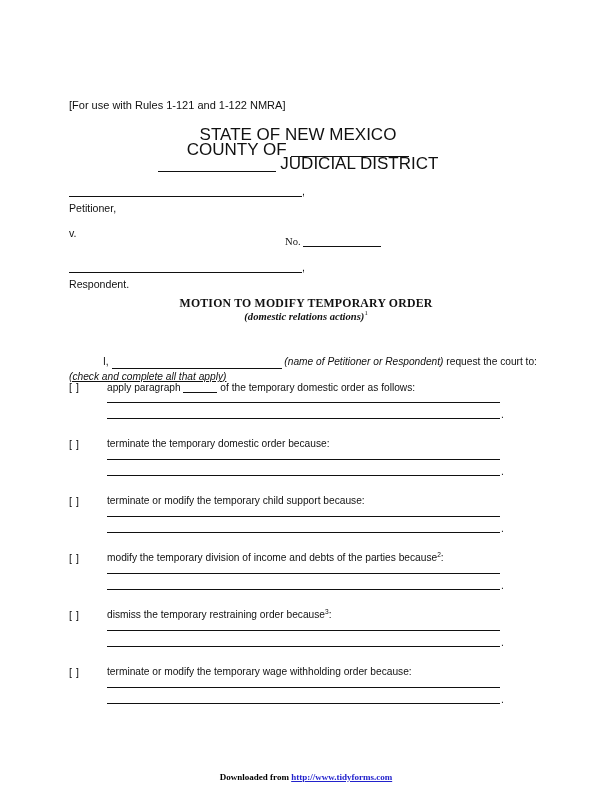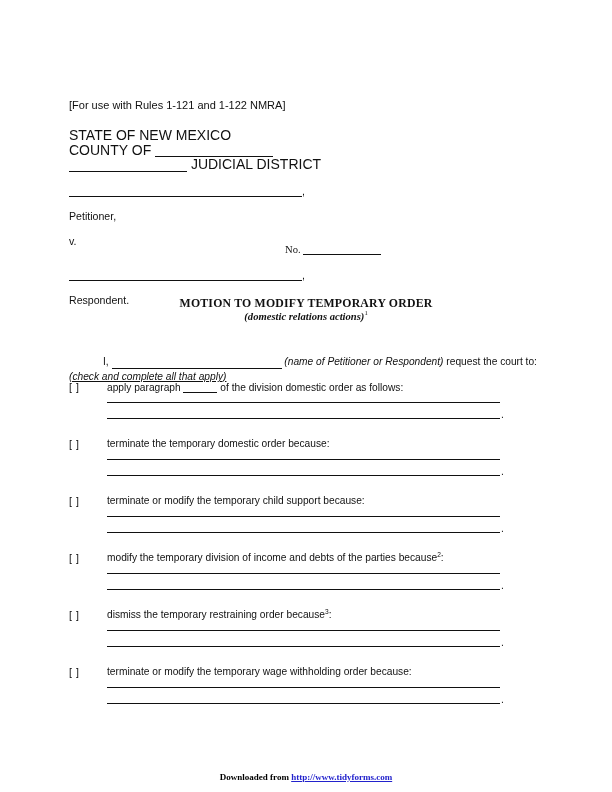--- a/index.html
+++ b/index.html
@@ -43,25 +43,26 @@
     position: absolute;
     left: 69px;
     top: 99px;
     font-size: 11px;
     white-space: nowrap;
   }
 
   
   .caption {
     position: absolute;
-    left: 69px;
+    left: 63px;
     top: 128px;
     width: 470px;
-    font-size: 14px;
+    font-size: 17px;
     line-height: 14.6px;
+    text-align: center;
   }
   .caption .state-line,
   .caption .county-line,
   .caption .district-line {
     white-space: nowrap;
   }
   .fill {
     display: inline-block;
     border-bottom: 1px solid #111111;
     vertical-align: bottom;
@@ -82,21 +83,21 @@
     border-bottom: 1px solid #111111;
     height: 0px;
     display: inline-block;
     vertical-align: bottom;
   }
   .party-rule-row {
     white-space: nowrap;
     height: 15px;
   }
   .party-label {
-    margin-top: 10px;
+    margin-top: 2px;
     height: 17px;
   }
   .vs-row {
     position: relative;
     height: 34px;
     margin-top: 8px;
   }
   .vs-row .vs {
     position: absolute;
     left: 0;
@@ -287,21 +288,21 @@
     <span class="intro-second">(check and complete all that apply)</span>
   </div>
 
   <div class="items">
 
     <div class="item">
       <span class="checkbox">[ ]</span>
       <span class="item-text">
         <span>apply paragraph</span>
         <span class="fill fill-para"></span>
-        <span>of the division domestic order as follows:</span>
+        <span>of the temporary domestic order as follows:</span>
       </span>
       <span class="answer-rule r1"></span>
       <span class="answer-rule r2"></span>
       <span class="period">.</span>
     </div>
 
     <div class="item">
       <span class="checkbox">[ ]</span>
       <span class="item-text">terminate the temporary domestic order because:</span>
       <span class="answer-rule r1"></span>

